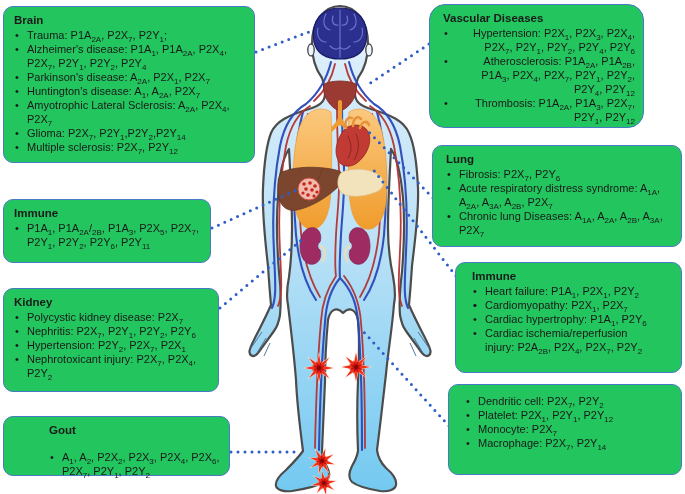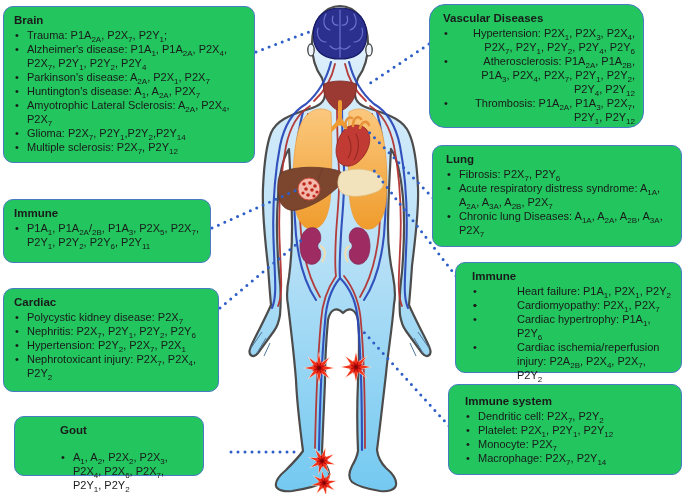--- a/index.html
+++ b/index.html
@@ -15,29 +15,29 @@
   .dot{position:absolute;left:1px;top:0;}
   .li-text{display:block;}
   sub{font-size:8px;line-height:1;vertical-align:baseline;position:relative;bottom:-2.5px;}
   
   .p-brain   {left:3px;  top:6px;   width:252px;height:157px;}
   .p-brain   .li-text{max-width:215px;}
   .p-tumor   {left:3px;  top:199px; width:208px;height:64px;}
   .p-tumor   .li-text{max-width:175px;}
   .p-kidney  {left:3px;  top:288px; width:216px;height:104px;}
   .p-kidney  .li-text{max-width:180px;}
-  .p-gout    {left:14px;  top:416px; width:190px;height:60px;padding-left:45px;}
+  .p-gout    {left:3px;  top:416px; width:227px;height:60px;padding-left:45px;}
   .p-gout    .li-text{max-width:200px;margin-top:12px;}
   .p-vascular{left:429px;top:4px;   width:215px;height:124px;border-radius:16px;}
   .p-vascular.panel{padding-left:13px;}
   .p-vascular .li-text{max-width:205px;text-align:right;}
   .p-lung    {left:432px;top:145px; width:250px;height:102px;padding-left:13px;}
   .p-lung    .li-text{max-width:212px;}
   .p-heart   {left:455px;top:262px; width:227px;height:111px;padding-left:16px;}
-  .p-heart   .li-text{max-width:172px;margin-left:32px;}
+  .p-heart   .li-text{max-width:172px;}
   .p-immune  {left:448px;top:384px; width:234px;height:91px;padding-left:16px;padding-top:9px;}
   .p-immune  .li-text{max-width:195px;}
 </style>
 </head>
 <body>
 
 <div class="stage">
 
 <svg class="bg" width="685" height="494" viewBox="0 0 685 494">
   <defs>
@@ -208,21 +208,21 @@
   <div class="panel-title">Immune</div>
   <ul class="items">
         <li>
           <span class="dot">•</span>
           <span class="li-text">P1A<sub>1</sub>, P1A<sub>2A</sub>/<sub>2B</sub>, P1A<sub>3</sub>, P2X<sub>5</sub>, P2X<sub>7</sub>, P2Y<sub>1</sub>, P2Y<sub>2</sub>, P2Y<sub>6</sub>, P2Y<sub>11</sub></span>
         </li>
       </ul>
 </div>
 
 <div class="panel p-kidney">
-  <div class="panel-title">Cardiac</div>
+  <div class="panel-title">Kidney</div>
   <ul class="items">
         <li>
           <span class="dot">•</span>
           <span class="li-text">Polycystic kidney disease: P2X<sub>7</sub></span>
         </li>
         <li>
           <span class="dot">•</span>
           <span class="li-text">Nephritis: P2X<sub>7</sub>, P2Y<sub>1</sub>, P2Y<sub>2</sub>, P2Y<sub>6</sub></span>
         </li>
         <li>
@@ -301,21 +301,20 @@
           <span class="li-text">Cardiac hypertrophy: P1A<sub>1</sub>, P2Y<sub>6</sub></span>
         </li>
         <li>
           <span class="dot">•</span>
           <span class="li-text">Cardiac ischemia/⁠reperfusion injury: P2A<sub>2B</sub>, P2X<sub>4</sub>, P2X<sub>7</sub>, P2Y<sub>2</sub></span>
         </li>
       </ul>
 </div>
 
 <div class="panel p-immune">
-  <div class="panel-title">Immune system</div>
   <ul class="items">
         <li>
           <span class="dot">•</span>
           <span class="li-text">Dendritic cell: P2X<sub>7</sub>, P2Y<sub>2</sub></span>
         </li>
         <li>
           <span class="dot">•</span>
           <span class="li-text">Platelet: P2X<sub>1</sub>, P2Y<sub>1</sub>, P2Y<sub>12</sub></span>
         </li>
         <li>

